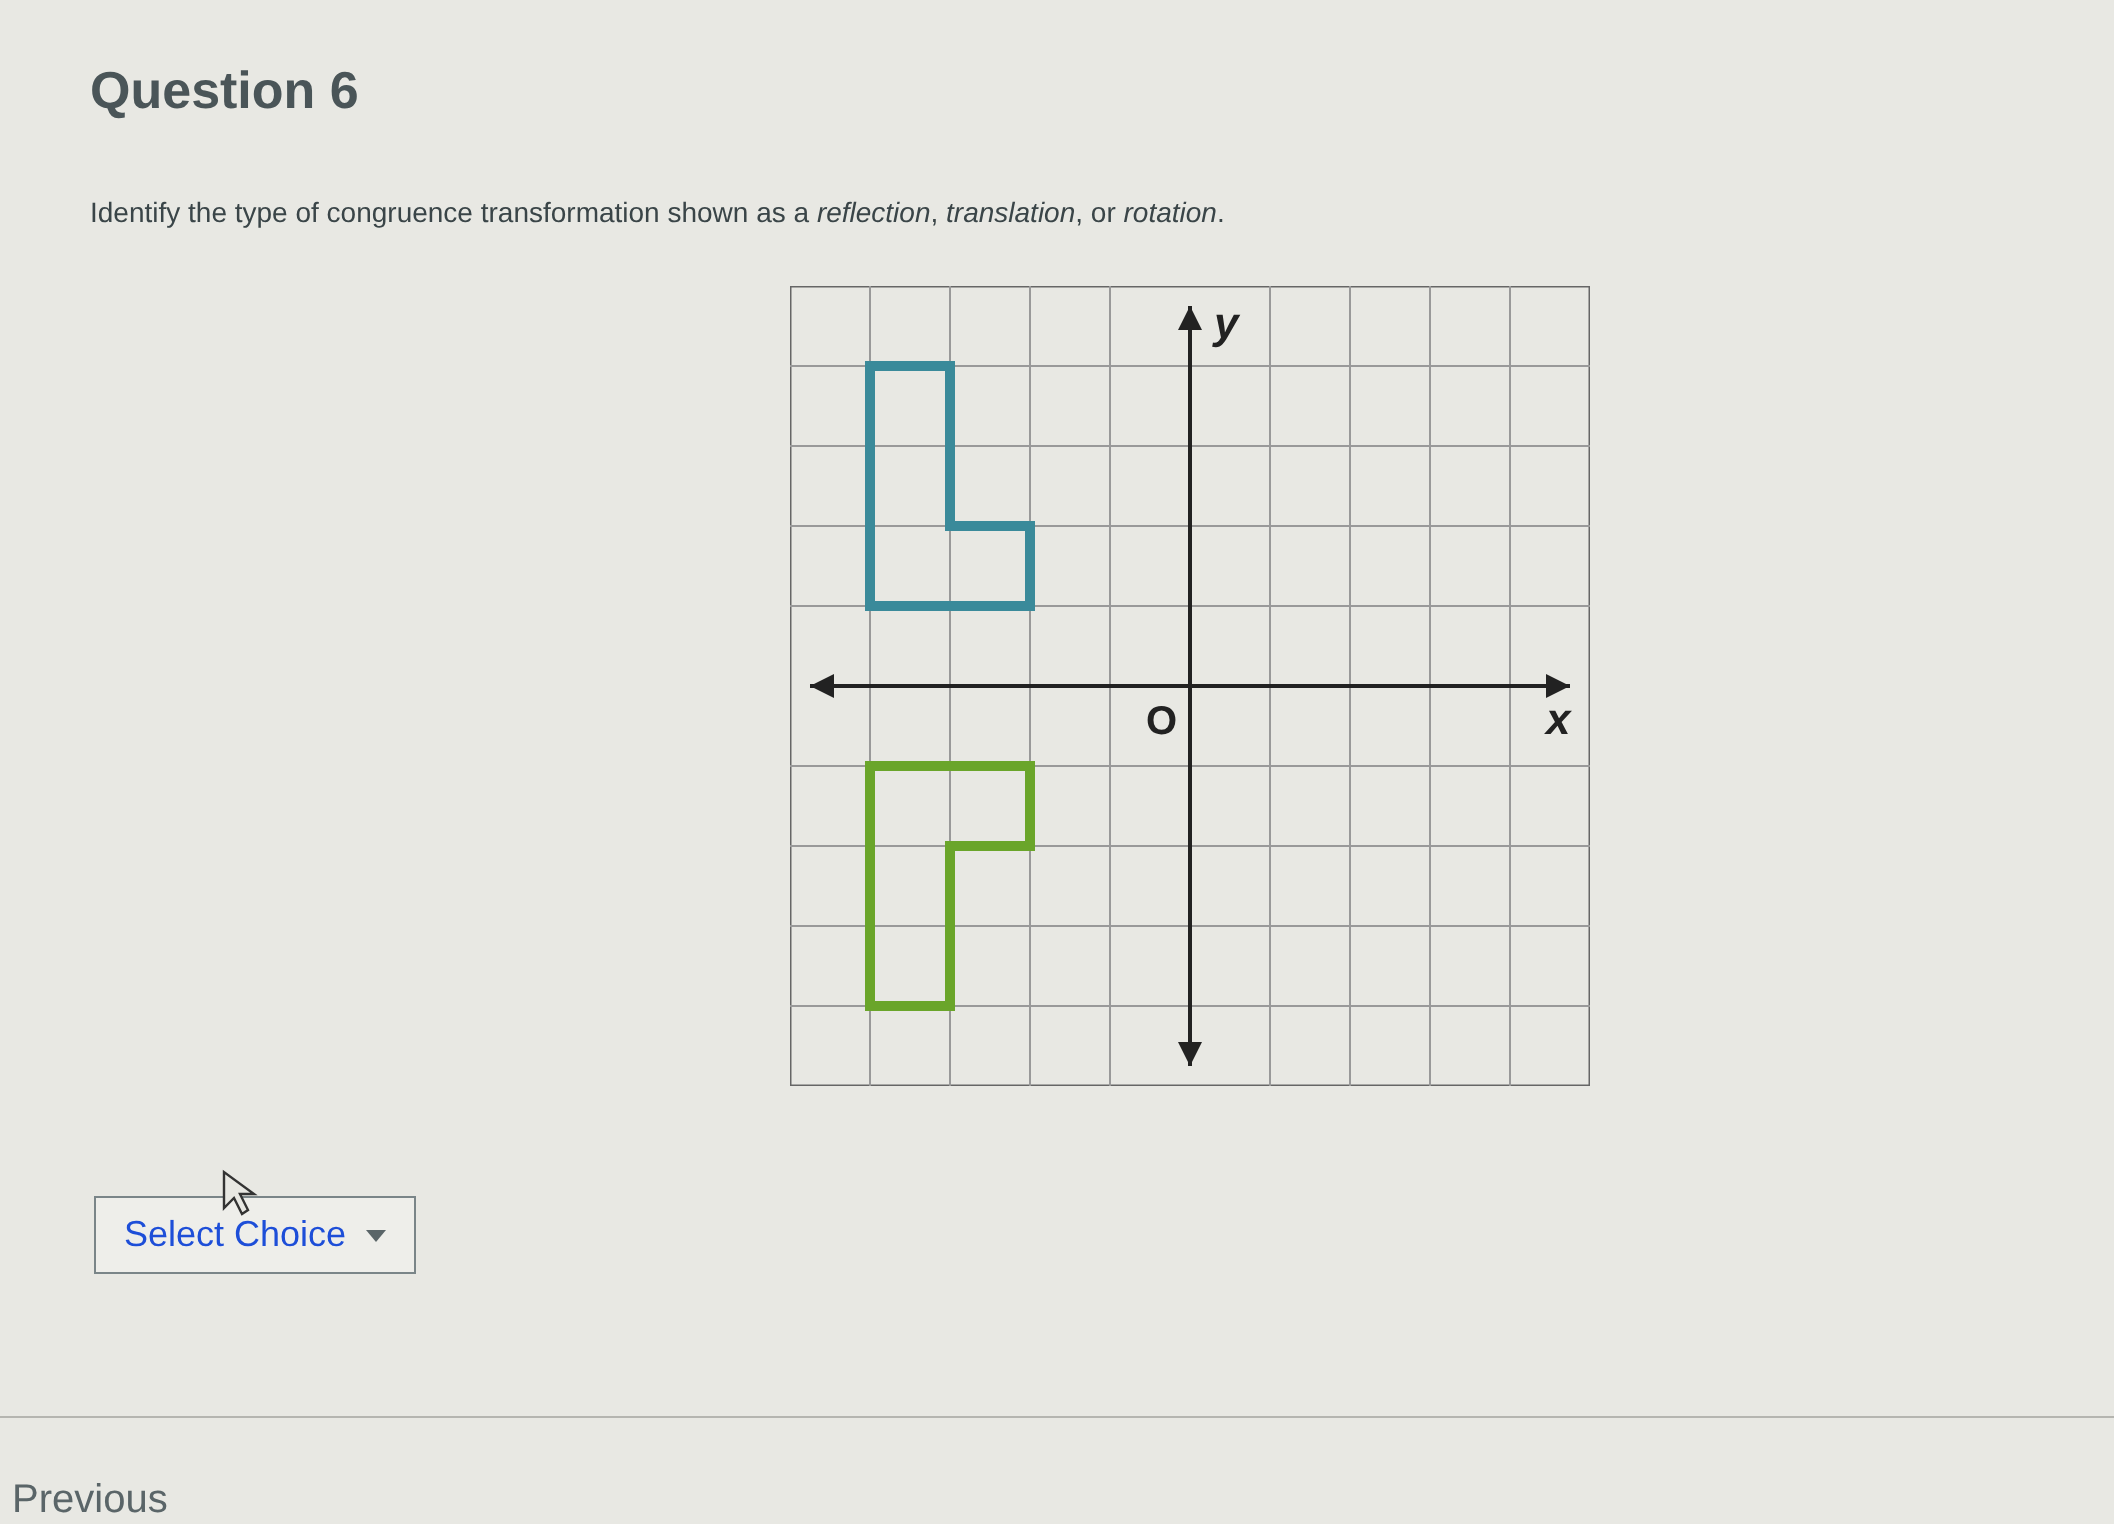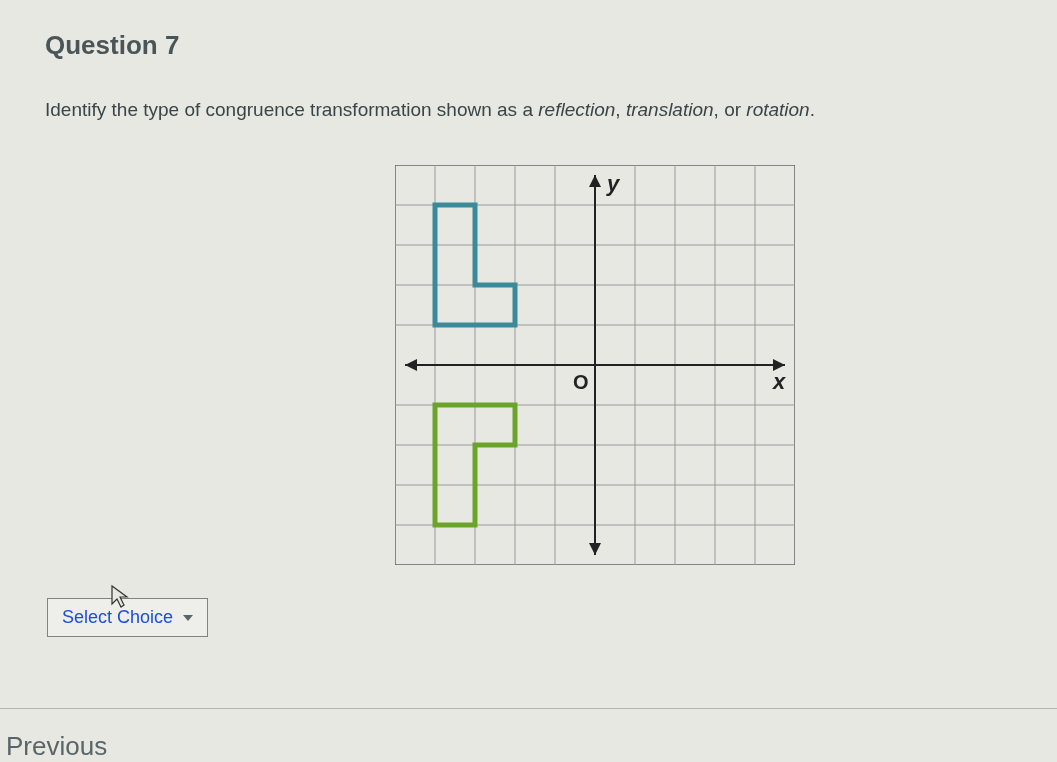--- a/index.html
+++ b/index.html
@@ -14,23 +14,23 @@
     .content {
       padding: 30px 45px;
     }
     .question-title {
       font-size: 26px;
       font-weight: bold;
       color: #4a5558;
       margin-bottom: 35px;
     }
     .question-prompt {
-      font-size: 19px;
+      font-size: 14px;
       color: #3a4548;
-      margin-bottom: 40px;
+      margin-bottom: 26px;
       line-height: 1.5;
     }
     .question-prompt .italic {
       font-style: italic;
     }
     .main-area {
       display: flex;
       align-items: flex-start;
       gap: 40px;
     }
@@ -63,38 +63,38 @@
       right: 0;
       height: 1px;
       background: #b5b5b0;
     }
     .previous-btn {
       position: absolute;
       bottom: 0;
       left: 0;
       padding: 10px 18px 0 6px;
       color: #5a6568;
-      font-size: 26px;
+      font-size: 20px;
       background: transparent;
       border: none;
       cursor: pointer;
     }
     .cursor-icon {
       position: absolute;
       left: 110px;
       top: 584px;
       pointer-events: none;
     }
     svg { display: block; }
   </style>
 </head>
 <body>
 
 <div class="content">
-  <h2 class="question-title">Question 7</h2>
+  <h2 class="question-title">Question 6</h2>
 
   <p class="question-prompt">
     <span>Identify the type of congruence transformation shown as a </span><span class="italic">reflection</span><span>, </span><span class="italic">translation</span><span>, or </span><span class="italic">rotation</span><span>.</span>
   </p>
 
   <div class="main-area">
     <div class="graph-container">
       <svg width="400" height="400" viewBox="0 0 400 400">
 
         <g stroke="#999" stroke-width="1" fill="none">

